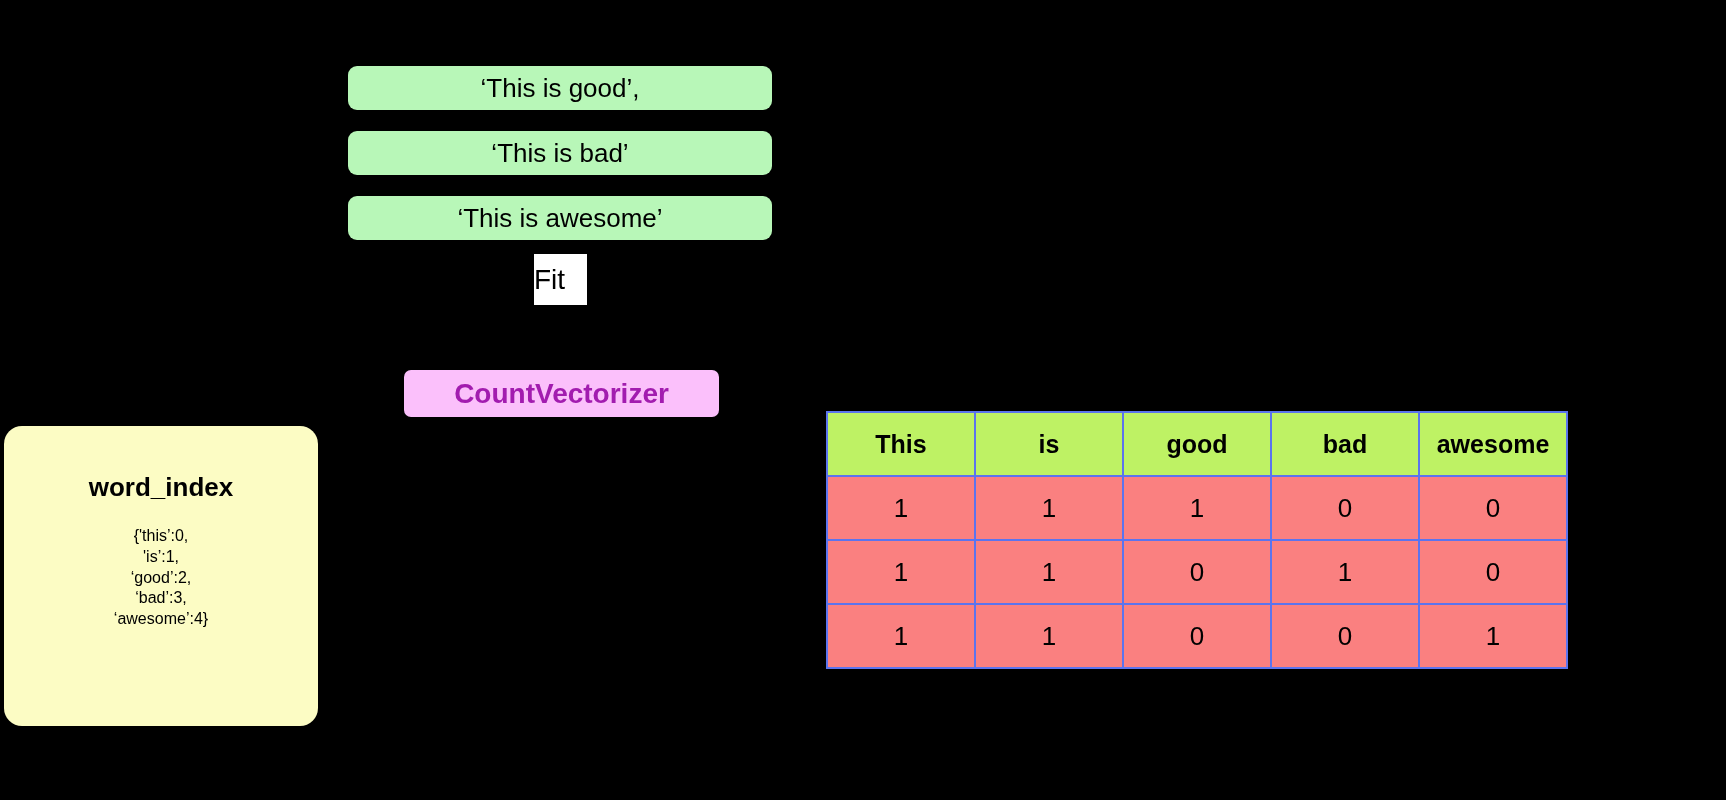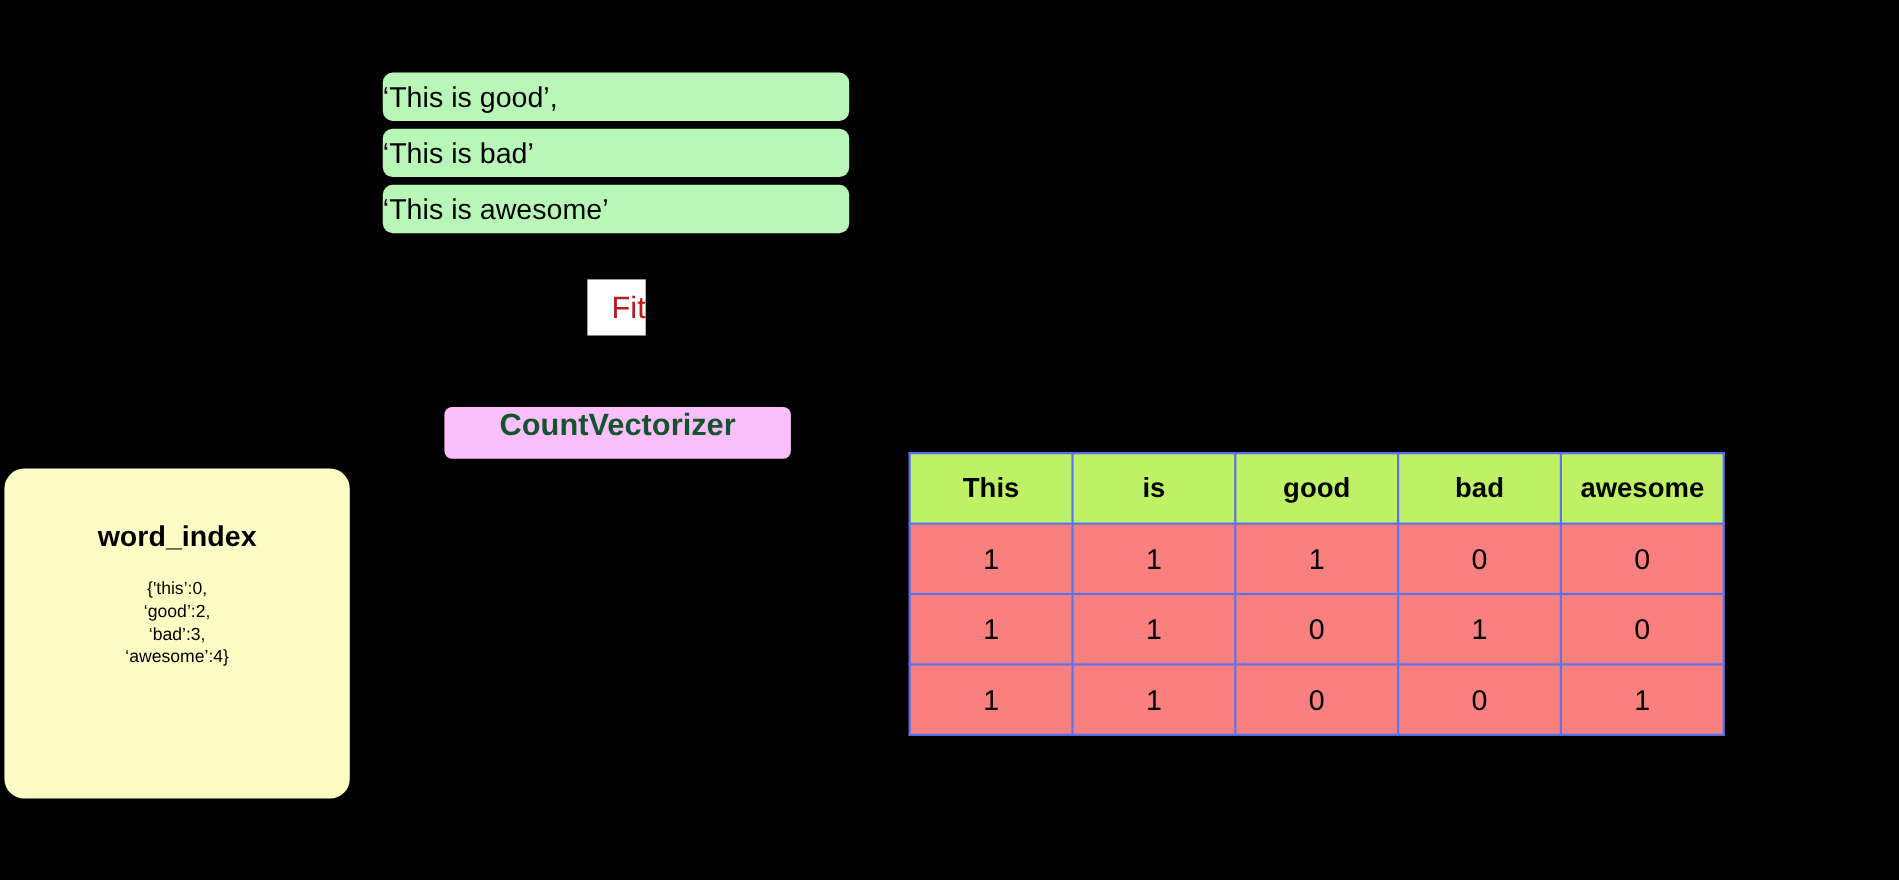--- a/index.html
+++ b/index.html
@@ -18,60 +18,61 @@
 
   
   #sentence-list {
     position: absolute;
     left: 348px;
     top: 66px;
     width: 424px;
   }
   .sentence-box {
     height: 44px;
-    margin-bottom: 7px;
+    margin-bottom: 21px;
     background: #b8f7b8;
     border-radius: 9px;
     display: flex;
     align-items: center;
+    justify-content: center;
     font-size: 26px;
     line-height: 1;
     color: #000;
   }
 
   
   #fit-label {
     position: absolute;
     left: 534px;
     top: 254px;
     width: 53px;
     height: 51px;
     background: #ffffff;
     display: flex;
     align-items: center;
-    justify-content: flex-end;
+    justify-content: flex-start;
     font-size: 28px;
-    color: #b91c1c;
+    color: #000000;
   }
 
   
   #countvectorizer-box {
     position: absolute;
     left: 404px;
     top: 370px;
     width: 315px;
     height: 47px;
     background: #fbc0fb;
     border-radius: 7px;
     display: flex;
-    align-items: flex-start;
+    align-items: center;
     justify-content: center;
     font-size: 28px;
     font-weight: bold;
-    color: #14532d;
+    color: #a21caf;
   }
 
   
   #word-index-card {
     position: absolute;
     left: 4px;
     top: 426px;
     width: 314px;
     height: 300px;
     background: #fcfcc4;
@@ -146,20 +147,21 @@
 </div>
 
 <div id="countvectorizer-box">
   <span>CountVectorizer</span>
 </div>
 
 <div id="word-index-card">
   <div id="word-index-title">word_index</div>
   <div id="word-index-dict">
     <div>{'this’:0,</div>
+    <div>'is’:1,</div>
     <div>‘good’:2,</div>
     <div>‘bad’:3,</div>
     <div>‘awesome’:4}</div>
   </div>
 </div>
 
 <table id="matrix-table">
   <thead>
     <tr>
       <th>This</th>

